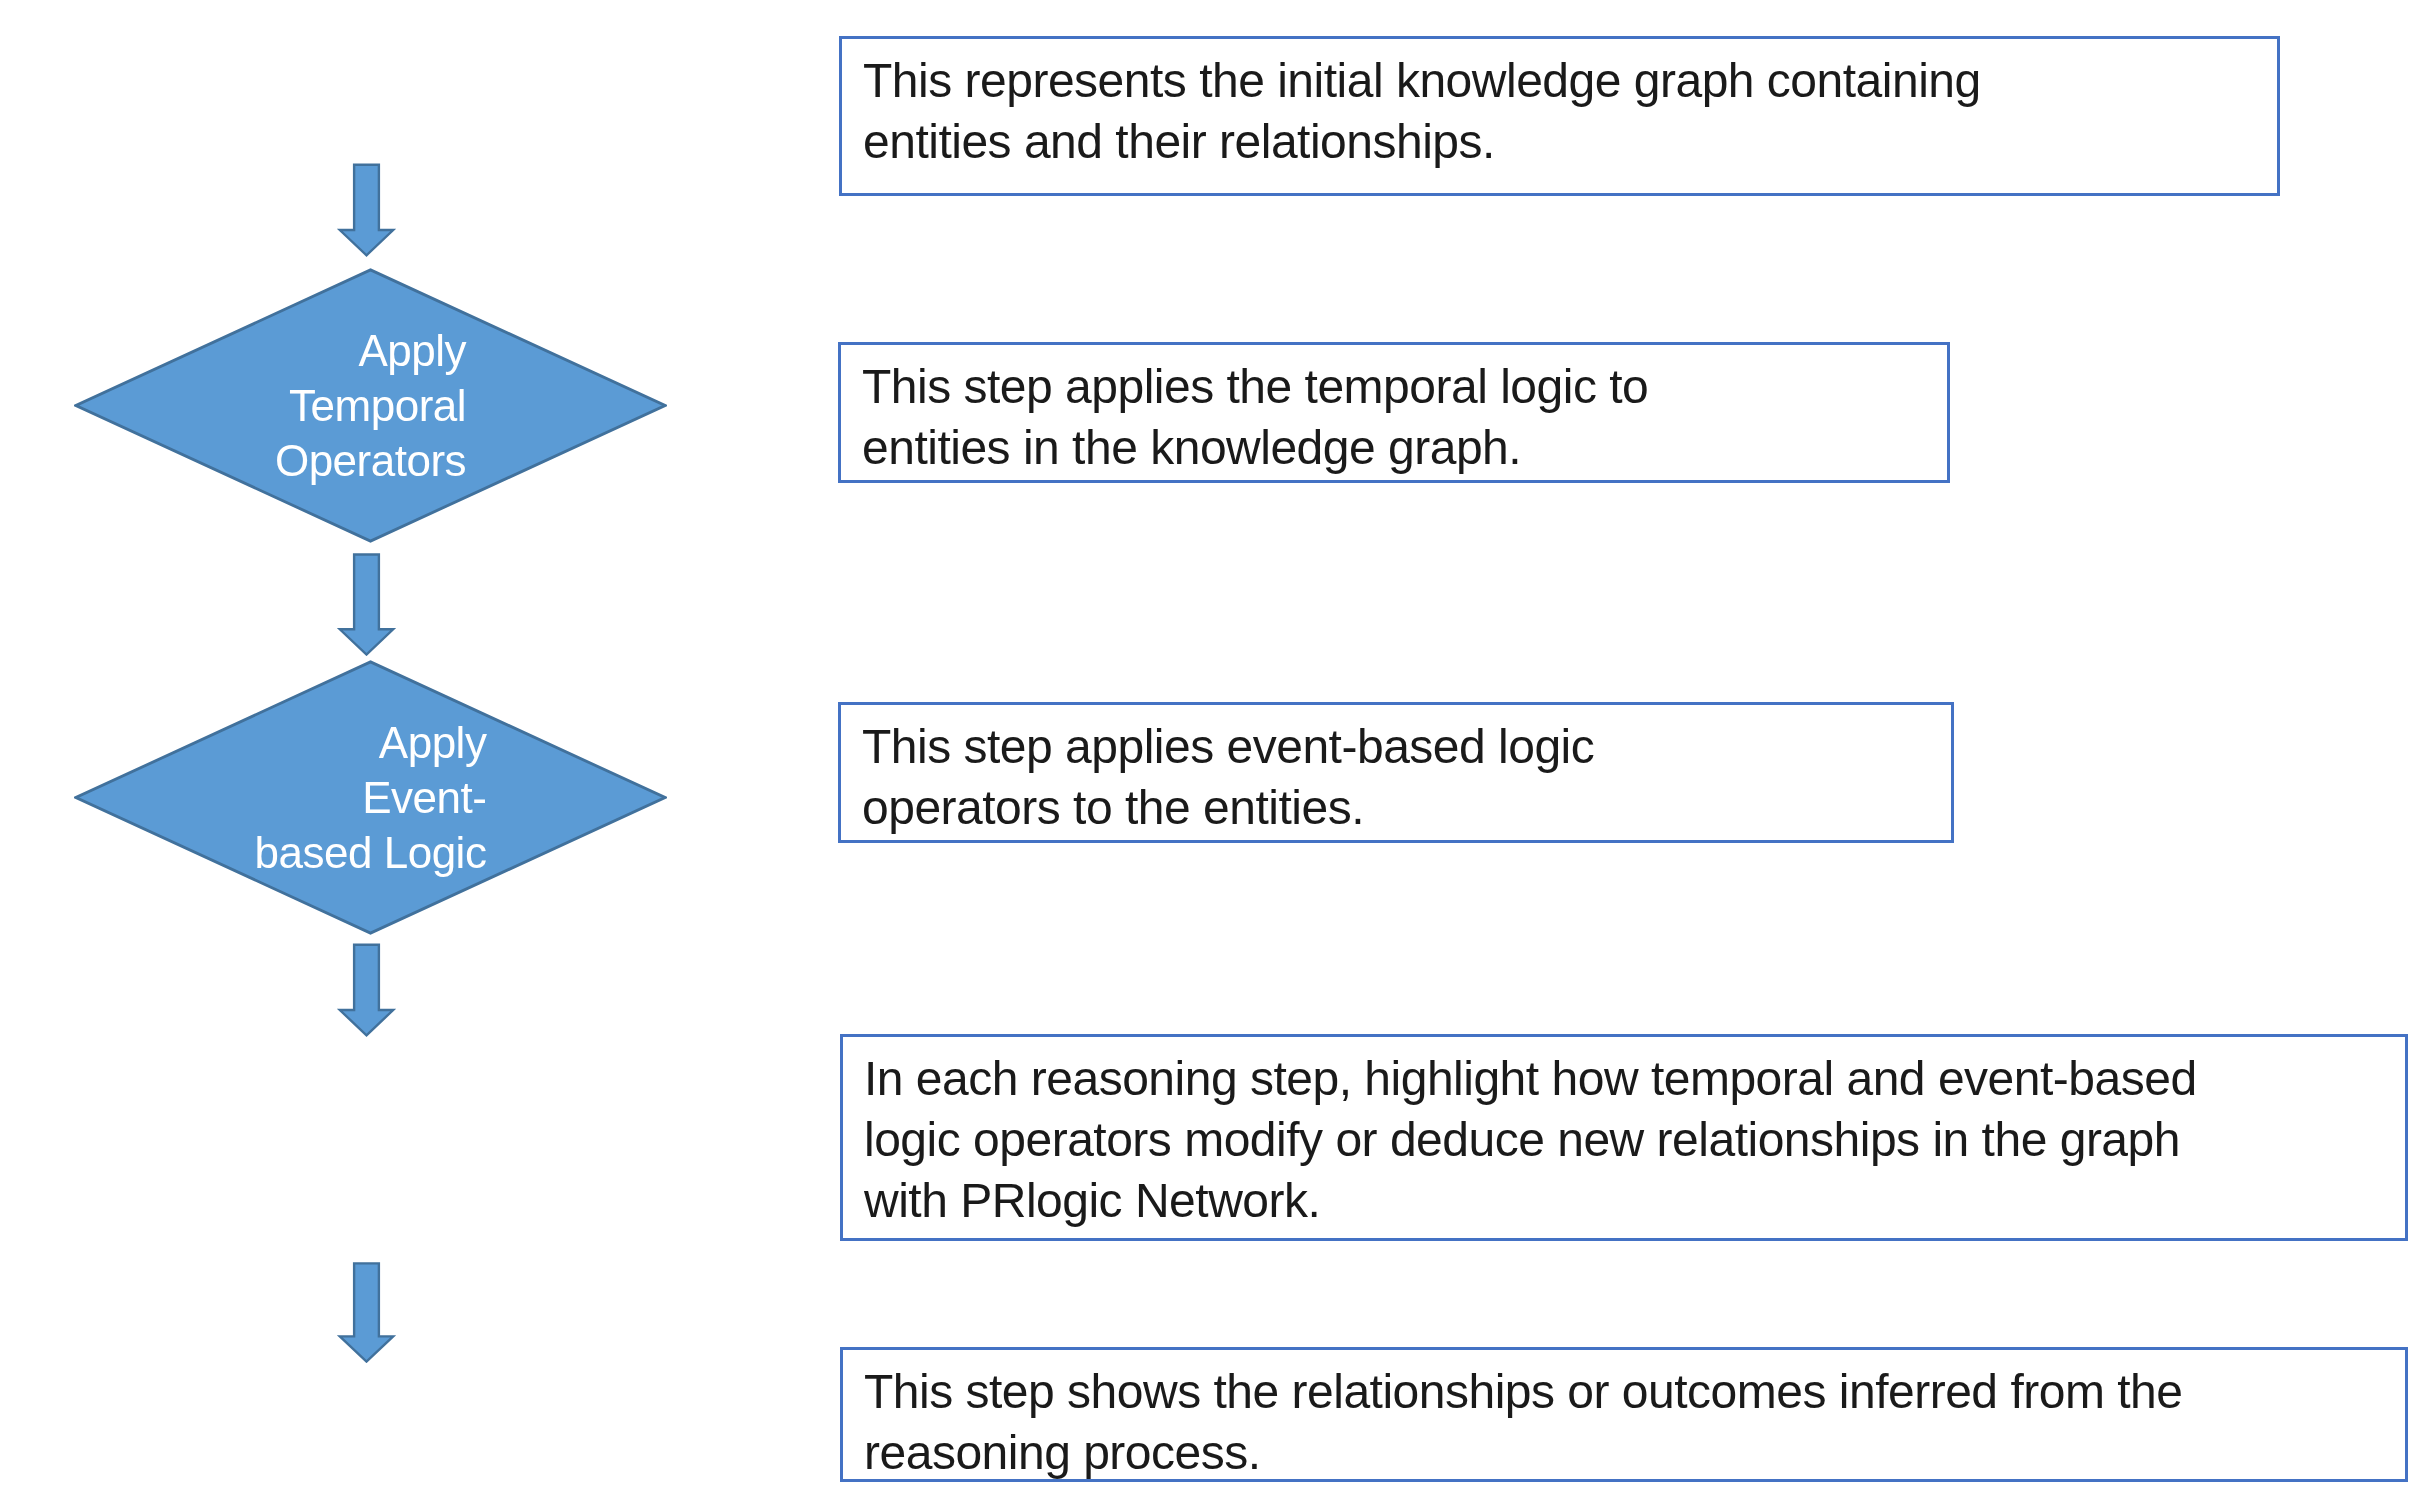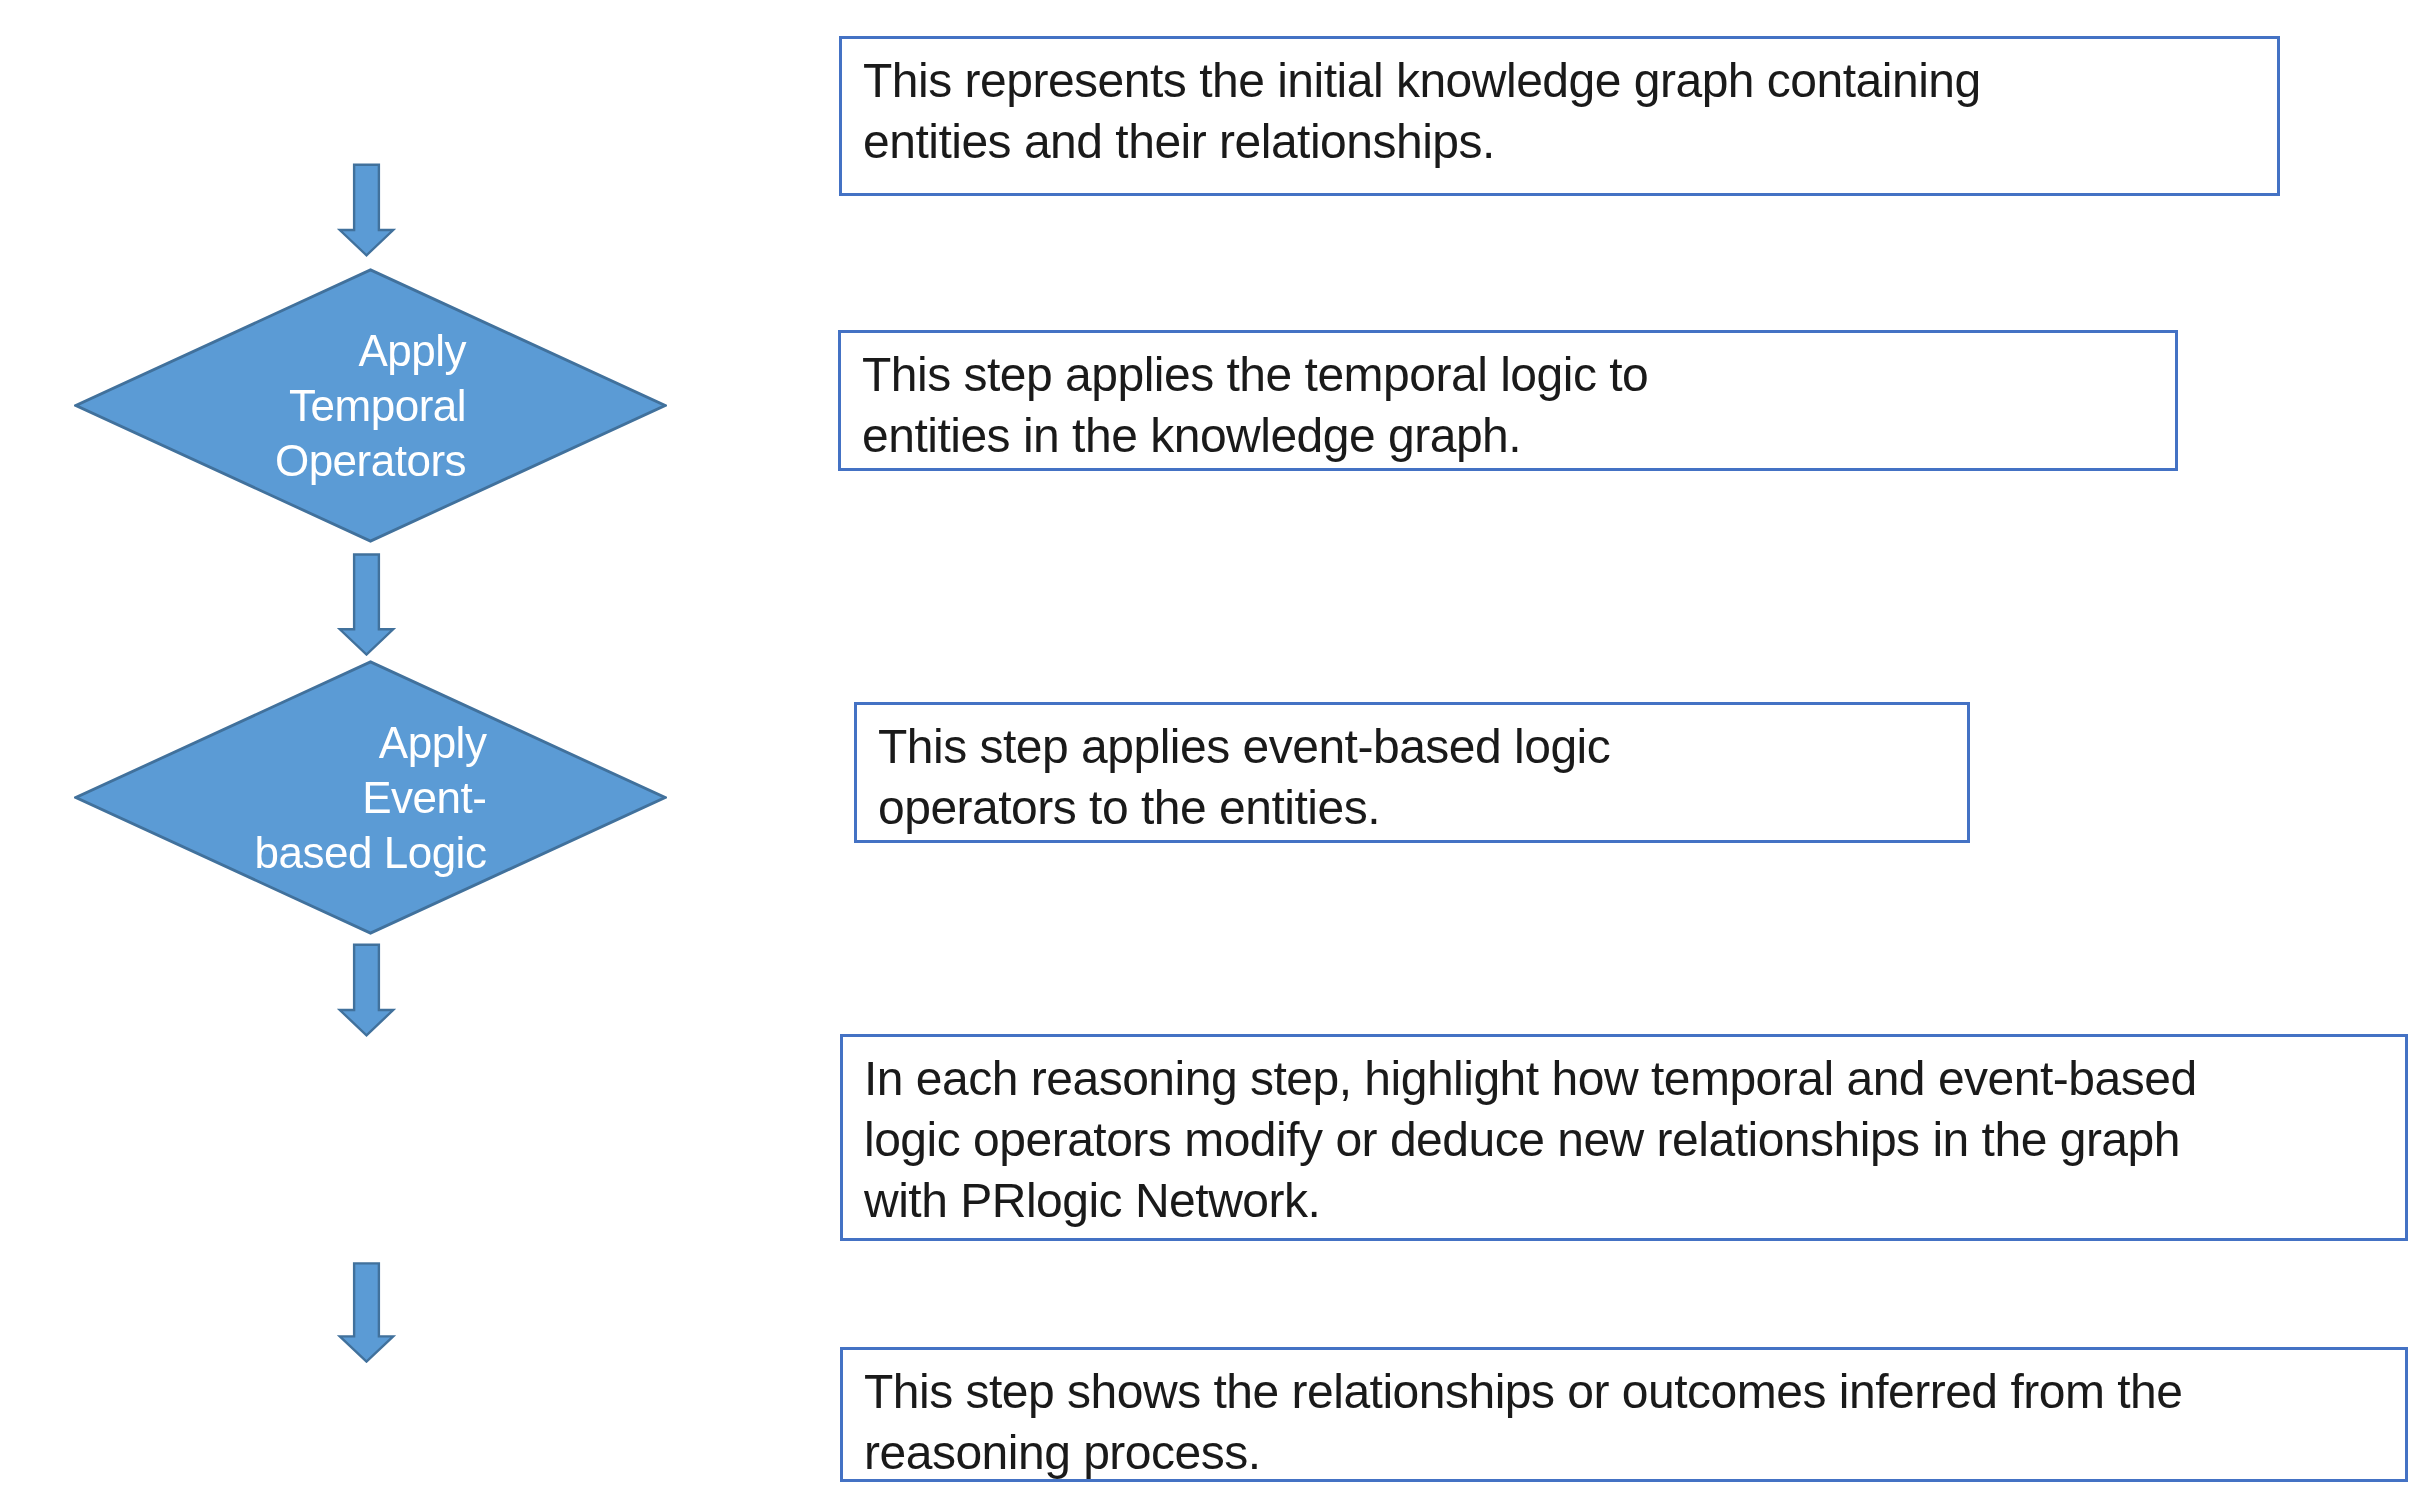--- a/index.html
+++ b/index.html
@@ -65,22 +65,22 @@
     padding: 11px 21px;
   }
   .note .note-text {
     font-size: 48px;
     line-height: 61px;
     letter-spacing: -0.5px;
     color: var(--note-text);
     white-space: pre-line;
   }
   .note-1 { left: 839px; top: 36px;   width: 1441px; height: 160px; }
-  .note-2 { left: 838px; top: 330px;  width: 1340px; height: 141px; }
-  .note-3 { left: 838px; top: 702px;  width: 1116px; height: 141px; margin-left: 16px; }
+  .note-2 { left: 838px; top: 342px;  width: 1112px; height: 141px; }
+  .note-3 { left: 838px; top: 702px;  width: 1116px; height: 141px; }
   .note-4 { left: 840px; top: 1034px; width: 1568px; height: 207px; }
   .note-5 { left: 840px; top: 1347px; width: 1568px; height: 135px; }
 </style>
 </head>
 <body>
 
 <div class="canvas">
 
 
   <svg class="arrow arrow-1" width="61" height="94" viewBox="0 0 64 98">

